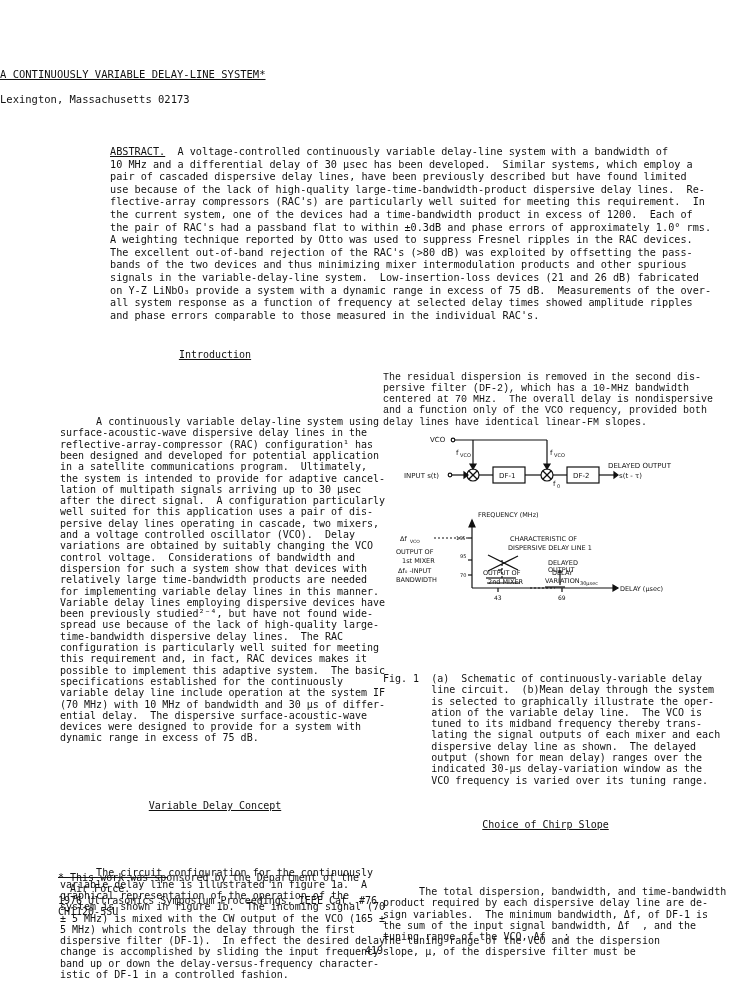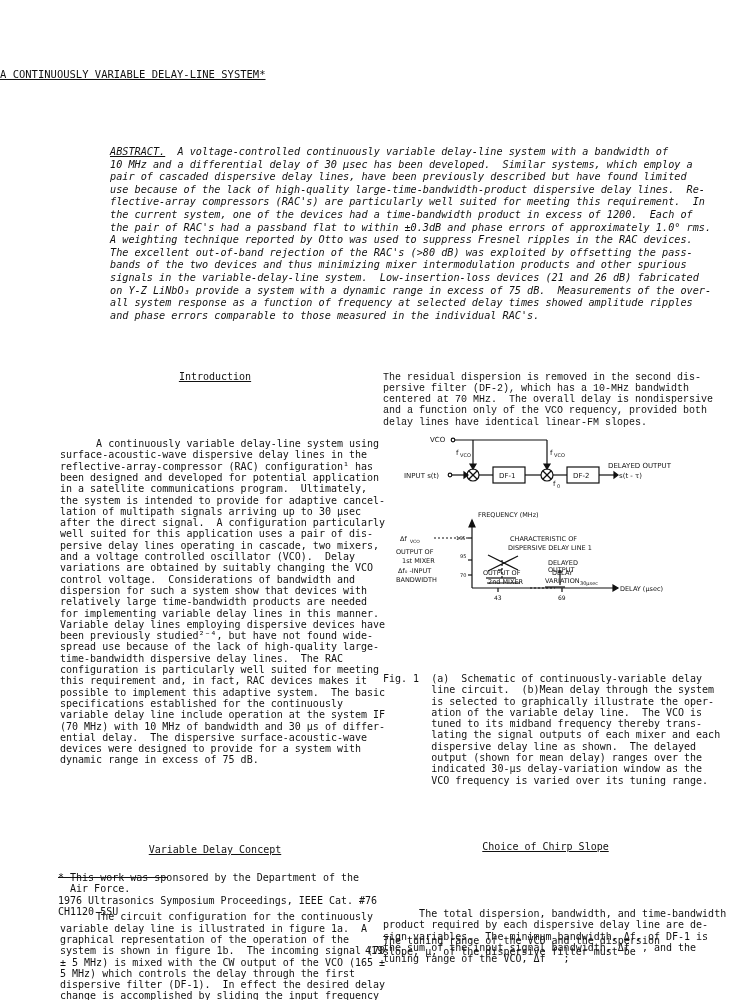--- a/index.html
+++ b/index.html
@@ -1,42 +1,43 @@
 <!DOCTYPE html>
 <html><head>
 <meta charset="utf-8">
 <style>
   html, body { margin: 0; padding: 0; background: #ffffff; }
   body { width: 755px; height: 1000px; position: relative; overflow: hidden;
          font-family: "DejaVu Sans Mono", monospace; color: #111; }
   .title-block { position: absolute; left: 0; width: 755px; top: 68px; text-align: left; font-size: 10.5px; line-height: 12.5px; }
   .title-block .title { text-decoration: underline; margin-bottom: 12px; }
-  .abstract { position: absolute; left: 110px; width: 525px; top: 146px; font-size: 10.2px; line-height: 12.6px; text-align: left; white-space: pre; font-style: italic; }
+  .abstract { position: absolute; left: 110px; width: 525px; top: 146px; font-size: 10.2px; line-height: 12.6px; text-align: left; white-space: pre; }
   .abstract .u { text-decoration: underline; }
   .col { position: absolute; font-size: 10px; line-height: 11.3px; white-space: pre; }
   .col-left { left: 60px; top: 326px; width: 310px; }
   .col-right { left: 383px; top: 349px; width: 325px; font-family: Liberation Mono, monospace; }
-  .heading { text-align: center; text-decoration: underline; display: block; white-space: pre; margin-top: 22px; }
+  .heading { text-align: center; text-decoration: underline; display: block; white-space: pre; }
   .para { display: block; }
   .gap { height: 11px; }
   .footnote { position: absolute; left: 58px; top: 872px; font-size: 10px; line-height: 11.3px; white-space: pre; }
   .footnote-rule { position: absolute; left: 58px; top: 877px; width: 110px; border-top: 1px solid #111; }
   .pagenum { position: absolute; left: 365px; top: 945px; font-size: 10px; }
   .figure { position: absolute; left: 390px; top: 430px; width: 320px; height: 225px; }
   .figure svg { width: 320px; height: 225px; }
   .figure text { font-family: "DejaVu Sans", sans-serif; fill: #111; }
   .caption { position: absolute; left: 383px; top: 673px; font-size: 10px; line-height: 11.3px; white-space: pre; }
   .chirp { position: absolute; left: 383px; top: 796px; width: 325px; font-size: 10px; line-height: 11.3px; white-space: pre; }
   .eq { position: absolute; left: 383px; top: 883px; width: 325px; font-size: 10px; white-space: pre; }
 </style>
 </head>
 <body>
 
 <div class="title-block">
   <div class="title">A CONTINUOUSLY VARIABLE DELAY-LINE SYSTEM*</div>
+  <div>Lexington, Massachusetts 02173</div>
 </div>
 
 <div class="abstract"><span class="u">ABSTRACT.</span><span>  A voltage-controlled continuously variable delay-line system with a bandwidth of</span>
 <span>10 MHz and a differential delay of 30 μsec has been developed.  Similar systems, which employ a</span>
 <span>pair of cascaded dispersive delay lines, have been previously described but have found limited</span>
 <span>use because of the lack of high-quality large-time-bandwidth-product dispersive delay lines.  Re-</span>
 <span>flective-array compressors (RAC's) are particularly well suited for meeting this requirement.  In</span>
 <span>the current system, one of the devices had a time-bandwidth product in excess of 1200.  Each of</span>
 <span>the pair of RAC's had a passband flat to within ±0.3dB and phase errors of approximately 1.0° rms.</span>
 <span>A weighting technique reported by Otto was used to suppress Fresnel ripples in the RAC devices.</span>

